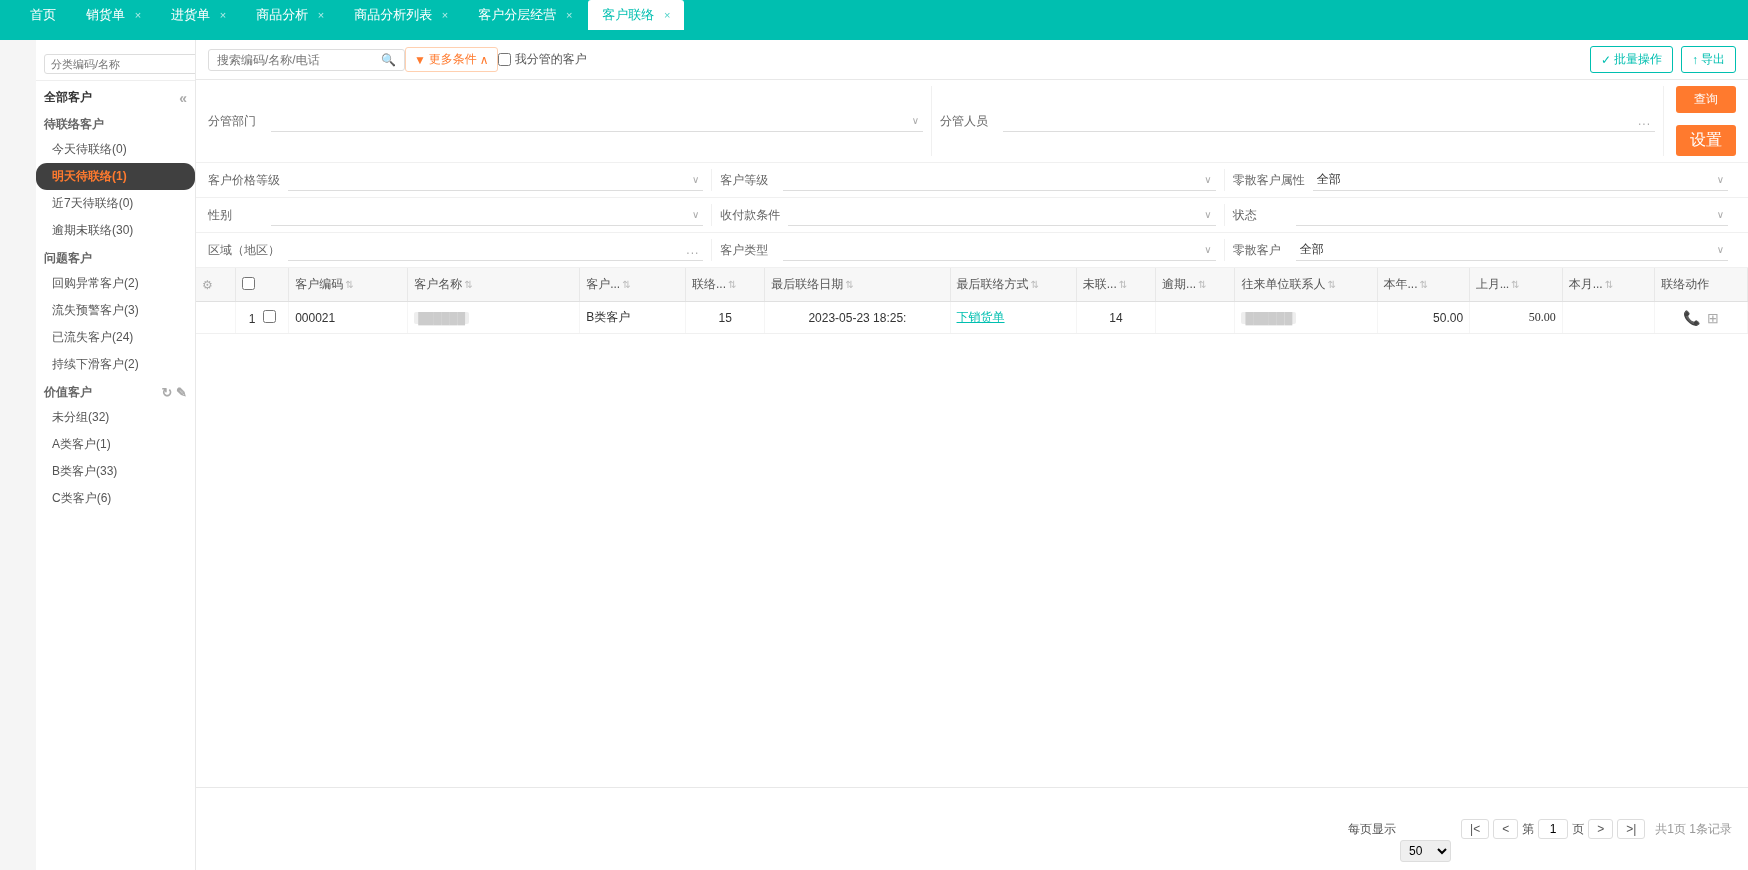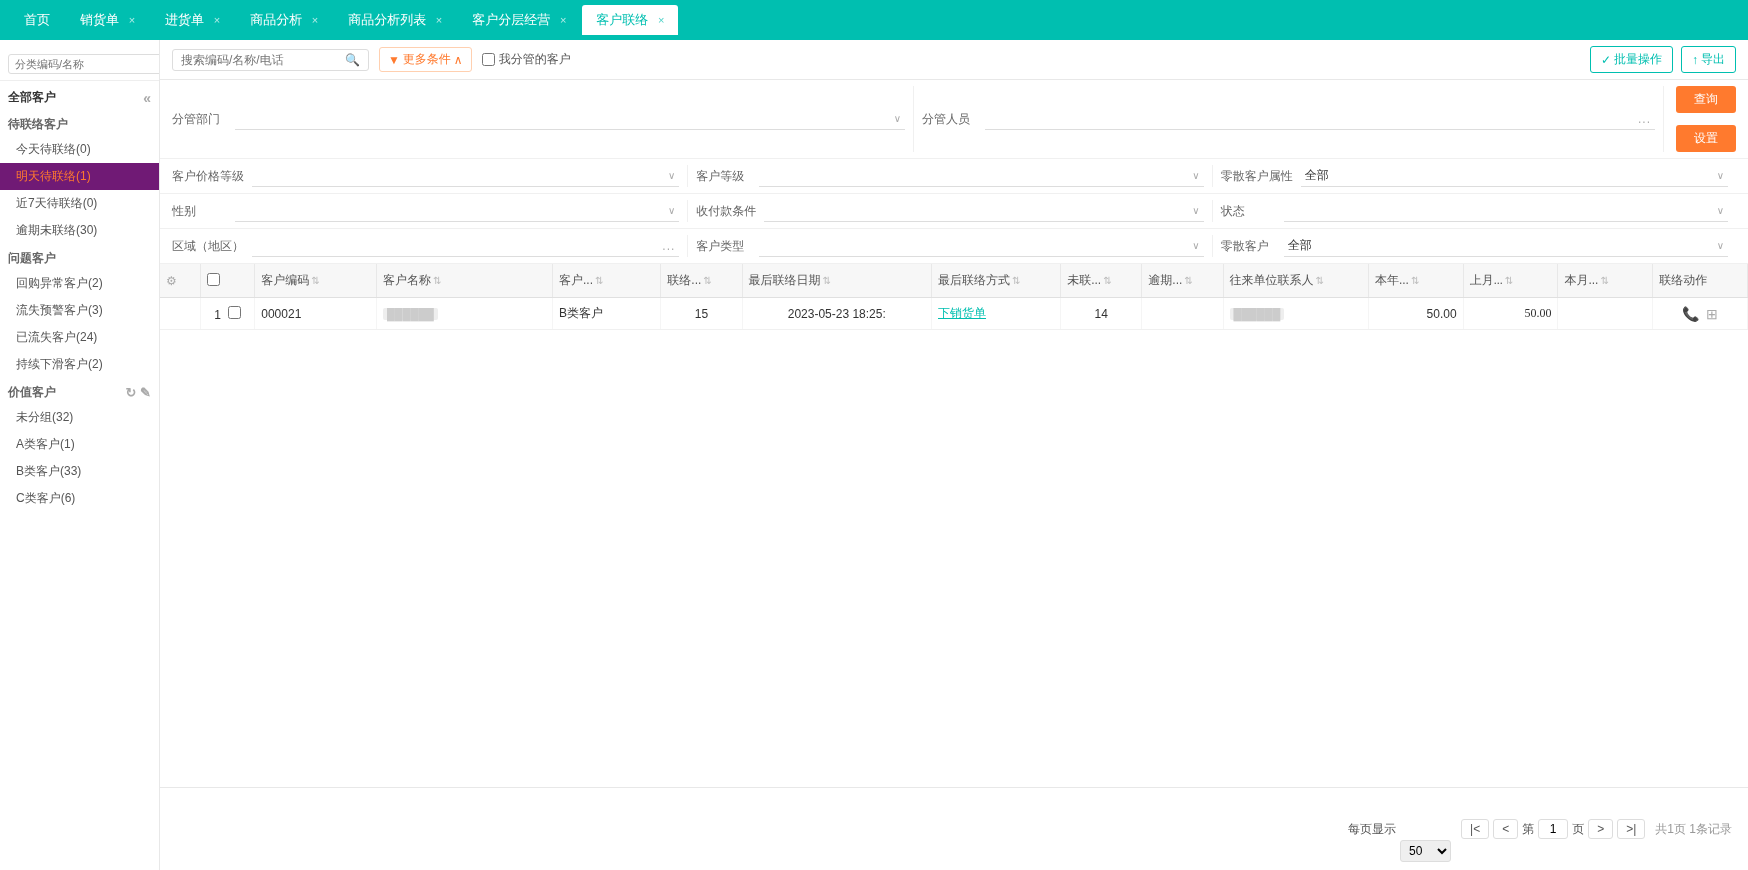--- a/index.html
+++ b/index.html
@@ -1,53 +1,53 @@
 <!DOCTYPE html>
 <html><head>
   <meta charset="utf-8">
   <style>
     * { margin: 0; padding: 0; box-sizing: border-box; }
     body { font-family: 'Microsoft YaHei', Arial, sans-serif; font-size: 12px; background: #f5f5f5; color: #333; width: 1748px; min-height: 870px; overflow-x: hidden; }
 
     
-    .top-nav { background: #00bfb0; height: 40px; display: flex; align-items: center; padding: 0 10px; gap: 2px; }
+    .top-nav { background: #00bfb0; height: 40px; display: flex; align-items: flex-start; padding: 0 16px; gap: 2px; }
     .nav-item { color: #fff; padding: 6px 14px; cursor: pointer; font-size: 13px; border-radius: 3px 3px 0 0; white-space: nowrap; }
     .nav-item.active { background: #fff; color: #00bfb0; }
     .nav-item .close-x { margin-left: 6px; opacity: 0.7; font-size: 11px; }
 
     
     .main-layout { display: flex; height: calc(870px - 40px); }
 
     
-    .sidebar { width: 160px; background: #fff; border-right: 1px solid #e8e8e8; padding: 8px 0; flex-shrink: 0; overflow-y: auto; }
+    .sidebar { width: 160px; background: #fff; border-right: 1px solid #e8e8e8; padding: 8px 0; flex-shrink: 0; overflow-y: auto; margin-left: 36px; }
     .sidebar-search { display: flex; align-items: center; padding: 6px 8px; border-bottom: 1px solid #eee; margin-bottom: 4px; }
     .sidebar-search input { border: 1px solid #ddd; border-radius: 3px; padding: 3px 6px; font-size: 12px; flex: 1; outline: none; }
     .sidebar-section { padding: 4px 8px; font-size: 12px; color: #333; font-weight: bold; display: flex; align-items: center; justify-content: space-between; cursor: pointer; }
     .sidebar-section .collapse-icon { color: #aaa; font-size: 14px; }
     .sidebar-item { padding: 5px 8px 5px 16px; font-size: 12px; color: #555; cursor: pointer; white-space: nowrap; overflow: hidden; text-overflow: ellipsis; }
-    .sidebar-item.active { background: #701a75; color: #ff7a2e; font-weight: normal; }
+    .sidebar-item.active { background: #404040; color: #ff7a2e; font-weight: bold; border-radius: 11px; }
     .sidebar-group-title { padding: 6px 8px 3px 8px; font-size: 12px; color: #666; font-weight: bold; display: flex; align-items: center; justify-content: space-between; }
     .sidebar-group-title span.icons { font-size: 13px; color: #aaa; display: flex; gap: 3px; }
 
     
     .content { flex: 1; display: flex; flex-direction: column; overflow: hidden; }
 
     
-    .filter-bar { background: #fff; border-bottom: 1px solid #e8e8e8; padding: 6px 12px; display: flex; align-items: center; gap: 10px; flex-shrink: 0; }
+    .filter-bar { background: #fff; border-bottom: 1px solid #e8e8e8; padding: 6px 12px; display: flex; align-items: center; flex-shrink: 0; }
     .filter-search { display: flex; align-items: center; border: 1px solid #ddd; border-radius: 3px; padding: 3px 8px; gap: 4px; }
     .filter-search input { border: none; outline: none; font-size: 12px; width: 160px; color: #aaa; }
     .filter-search .icon { color: #ff7a2e; }
     .filter-more { display: flex; align-items: center; gap: 3px; color: #ff7a2e; cursor: pointer; font-size: 12px; border: 1px solid #ffd0b0; border-radius: 3px; padding: 3px 8px; }
     .filter-checkbox { display: flex; align-items: center; gap: 4px; font-size: 12px; color: #555; cursor: pointer; }
     .filter-checkbox input { cursor: pointer; }
     .filter-actions { margin-left: auto; display: flex; gap: 8px; }
     .btn-batch { border: 1px solid #00bfb0; color: #00bfb0; background: #fff; padding: 4px 10px; border-radius: 3px; cursor: pointer; font-size: 12px; display: flex; align-items: center; gap: 3px; }
     .btn-export { border: 1px solid #00bfb0; color: #00bfb0; background: #fff; padding: 4px 10px; border-radius: 3px; cursor: pointer; font-size: 12px; display: flex; align-items: center; gap: 3px; }
     .btn-query { background: #ff7a2e; color: #fff; border: none; padding: 5px 18px; border-radius: 3px; cursor: pointer; font-size: 12px; }
-    .btn-setting { background: #ff7a2e; color: #fff; border: none; padding: 5px 14px; border-radius: 3px; cursor: pointer; font-size: 12px; }
+    .btn-setting { background: #ff7a2e; color: #fff; border: none; padding: 5px 14px; border-radius: 3px; cursor: pointer; font-size: 16px; }
 
     
     .table-area { flex: 1; overflow: auto; background: #fff; margin: 0; }
     .data-table { width: 100%; border-collapse: collapse; font-size: 12px; }
     .data-table th { background: #f7f7f7; border-bottom: 1px solid #e0e0e0; border-right: 1px solid #e8e8e8; padding: 8px 6px; text-align: left; font-weight: normal; color: #555; white-space: nowrap; position: sticky; top: 0; z-index: 1; }
     .data-table th .sort-icon { color: #bbb; font-size: 10px; margin-left: 2px; }
     .data-table td { border-bottom: 1px solid #f0f0f0; border-right: 1px solid #f5f5f5; padding: 7px 6px; color: #333; white-space: nowrap; }
     .col-no { width: 40px; text-align: center; }
     .col-checkbox { width: 30px; text-align: center; }
     .col-code { width: 90px; }

